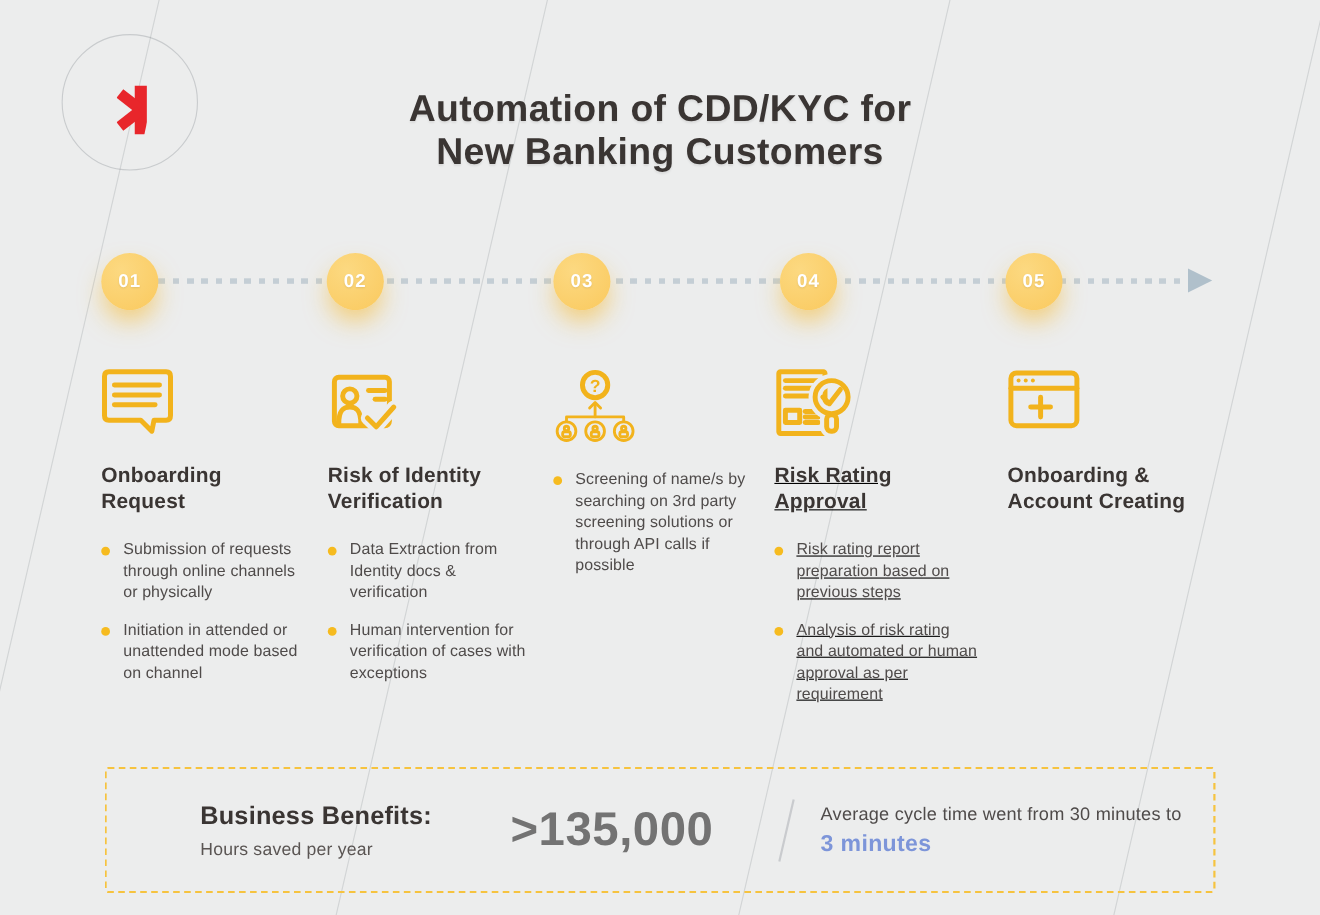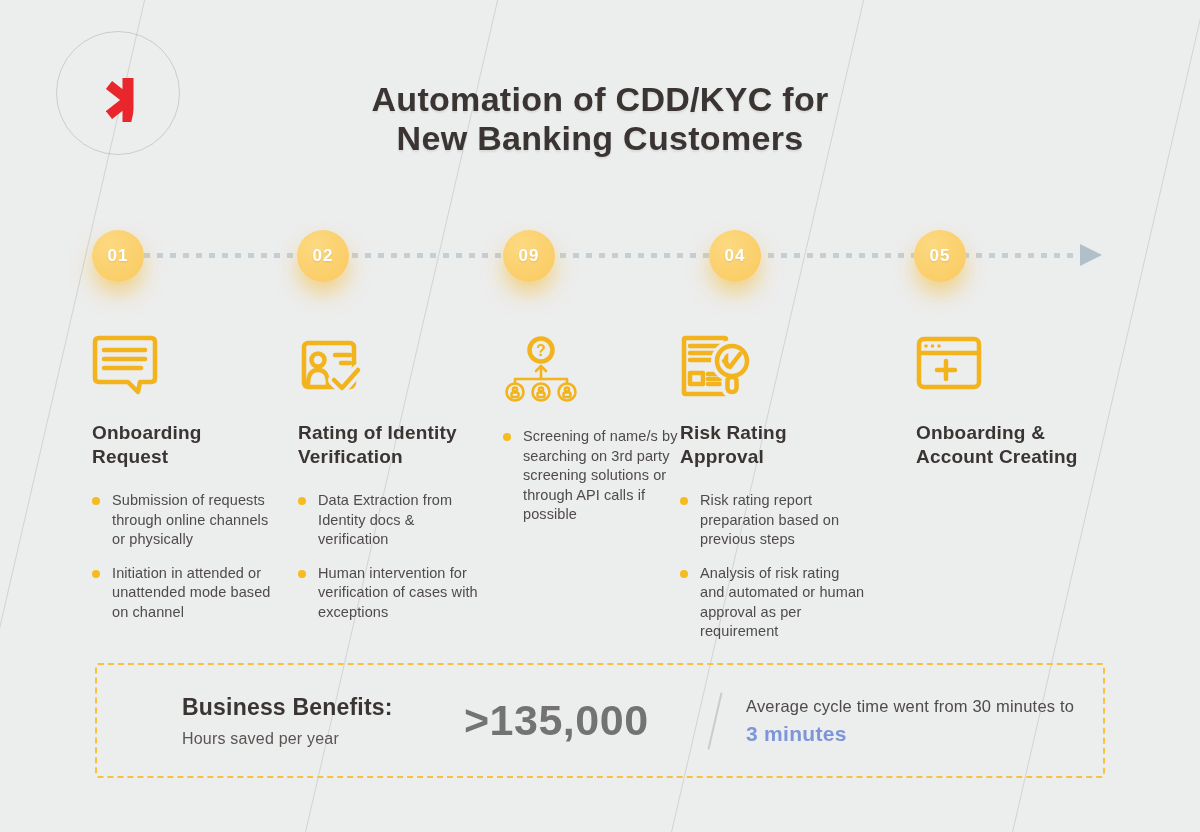--- a/index.html
+++ b/index.html
@@ -33,37 +33,37 @@
   .step-circle { position:absolute; top:230px; width:52px; height:52px; border-radius:50%;
         background:radial-gradient(circle at 35% 30%, #fcd981, #fac95e);
         box-shadow:0 12px 22px -2px rgba(246,189,60,.65);
         display:flex; align-items:center; justify-content:center; z-index:2;
         color:#fff; font-size:17px; font-weight:800; letter-spacing:1px;
         text-shadow:0 1px 2px rgba(0,0,0,.10); }
   .c1{left:92px;} .c2{left:297px;} .c3{left:503px;} .c4{left:709px;} .c5{left:914px;}
 
   
   .col { position:absolute; top:335px; width:186px; z-index:2; }
-  .col.p1{left:92px;} .col.p2{left:298px;} .col.p3{left:503px;} .col.p4{left:680px;} .col.p5{left:916px;}
+  .col.p1{left:92px;} .col.p2{left:298px;} .col.p3{left:503px;} .col.p4{left:704px;text-decoration:underline;} .col.p5{left:916px;}
   .col .icon-box { height:70px; display:flex; align-items:flex-start; }
   .col h2 { margin-top:16px; font-size:19px; line-height:24px; font-weight:800;
             color:#3a3533; letter-spacing:.2px; white-space:pre-line; }
   .col ul { margin-top:22px; list-style:none; }
   .col li { display:flex; margin-bottom:14px; }
   .dot { flex:0 0 8px; width:8px; height:8px; border-radius:50%; background:#f6bb1f; margin:6px 12px 0 0; }
   .bullet-text { font-size:14.5px; line-height:19.5px; color:#4f4b4a; letter-spacing:.1px; }
 
   svg.icn { display:block; }
   .stroke { fill:none; stroke:#f2b31c; stroke-width:4.5; stroke-linecap:round; stroke-linejoin:round; }
   .stroke-thin { fill:none; stroke:#f2b31c; stroke-width:2.6; stroke-linecap:round; stroke-linejoin:round; }
   .halo { fill:none; stroke:#eceded; stroke-width:12; stroke-linecap:round; stroke-linejoin:round; }
   .yfill { fill:#f2b31c; }
 
   
-  .benefits { position:absolute; left:95px; top:663px; width:1010px; height:115px; z-index:2;
+  .benefits { position:absolute; left:95px; top:697px; width:1010px; height:115px; z-index:2;
               border:2px dashed #f6c33f; border-radius:3px; display:flex; align-items:center; }
   .bb-left { margin-left:85px; width:268px; }
   .bb-left h3 { font-size:23px; font-weight:800; color:#3a3533; letter-spacing:.2px; }
   .bb-left p { margin-top:9px; font-size:16px; color:#5a5553; letter-spacing:.2px; }
   .bb-metric { width:228px; font-size:43px; font-weight:800; color:#737373; letter-spacing:.5px; margin-left:14px; }
   .bb-divider { width:2px; height:58px; background:#c9cbce; transform:rotate(13deg); margin-left:22px; }
   .bb-desc { margin-left:30px; width:330px; font-size:16.5px; line-height:28px; color:#4f4b4a; letter-spacing:.2px; }
   .bb-desc .hl { font-size:21px; font-weight:800; color:#7d95d9; letter-spacing:.3px; }
 </style>
 </head>
@@ -93,21 +93,21 @@
   </div>
 
   <h1 class="title">Automation of CDD/KYC for
 New Banking Customers</h1>
 
   <div class="timeline-track"></div>
   <div class="timeline-arrow"></div>
 
   <div class="step-circle c1">01</div>
   <div class="step-circle c2">02</div>
-  <div class="step-circle c3">09</div>
+  <div class="step-circle c3">03</div>
   <div class="step-circle c4">04</div>
   <div class="step-circle c5">05</div>
 
   <div class="col p1">
     <div class="icon-box">
       <svg class="icn" width="66" height="60" viewBox="0 0 66 60">
         <path class="stroke" d="M59 3 H7 Q3 3 3 7 V43 Q3 47 7 47 H36 L46 57 L48 47 H59 Q63 47 63 43 V7 Q63 3 59 3 Z"></path>
         <line class="stroke" x1="12" y1="15" x2="53" y2="15"></line>
         <line class="stroke" x1="12" y1="24" x2="53" y2="24"></line>
         <line class="stroke" x1="12" y1="33" x2="49" y2="33"></line>
@@ -132,21 +132,21 @@
       <svg class="icn" width="66" height="62" viewBox="0 0 66 62">
         <rect class="stroke" x="6" y="8" width="50" height="44" rx="4"></rect>
         <circle class="stroke" cx="20" cy="25" r="6.5"></circle>
         <path class="stroke" d="M10 50 C10 38 14 35 20 35 C26 35 30 38 30 50"></path>
         <line class="stroke" x1="37" y1="20" x2="52" y2="20"></line>
         <line class="stroke" x1="43" y1="28" x2="52" y2="28"></line>
         <polyline class="halo" points="36,45 44,53 60,35"></polyline>
         <polyline class="stroke" points="36,45 44,53 60,35"></polyline>
       </svg>
     </div>
-    <h2>Rating of Identity
+    <h2>Risk of Identity
 Verification</h2>
     <ul>
       <li>
           <span class="dot"></span>
           <span class="bullet-text">Data Extraction from Identity docs &amp; verification</span>
         </li>
       <li>
           <span class="dot"></span>
           <span class="bullet-text">Human intervention for verification of cases with exceptions</span>
         </li>

